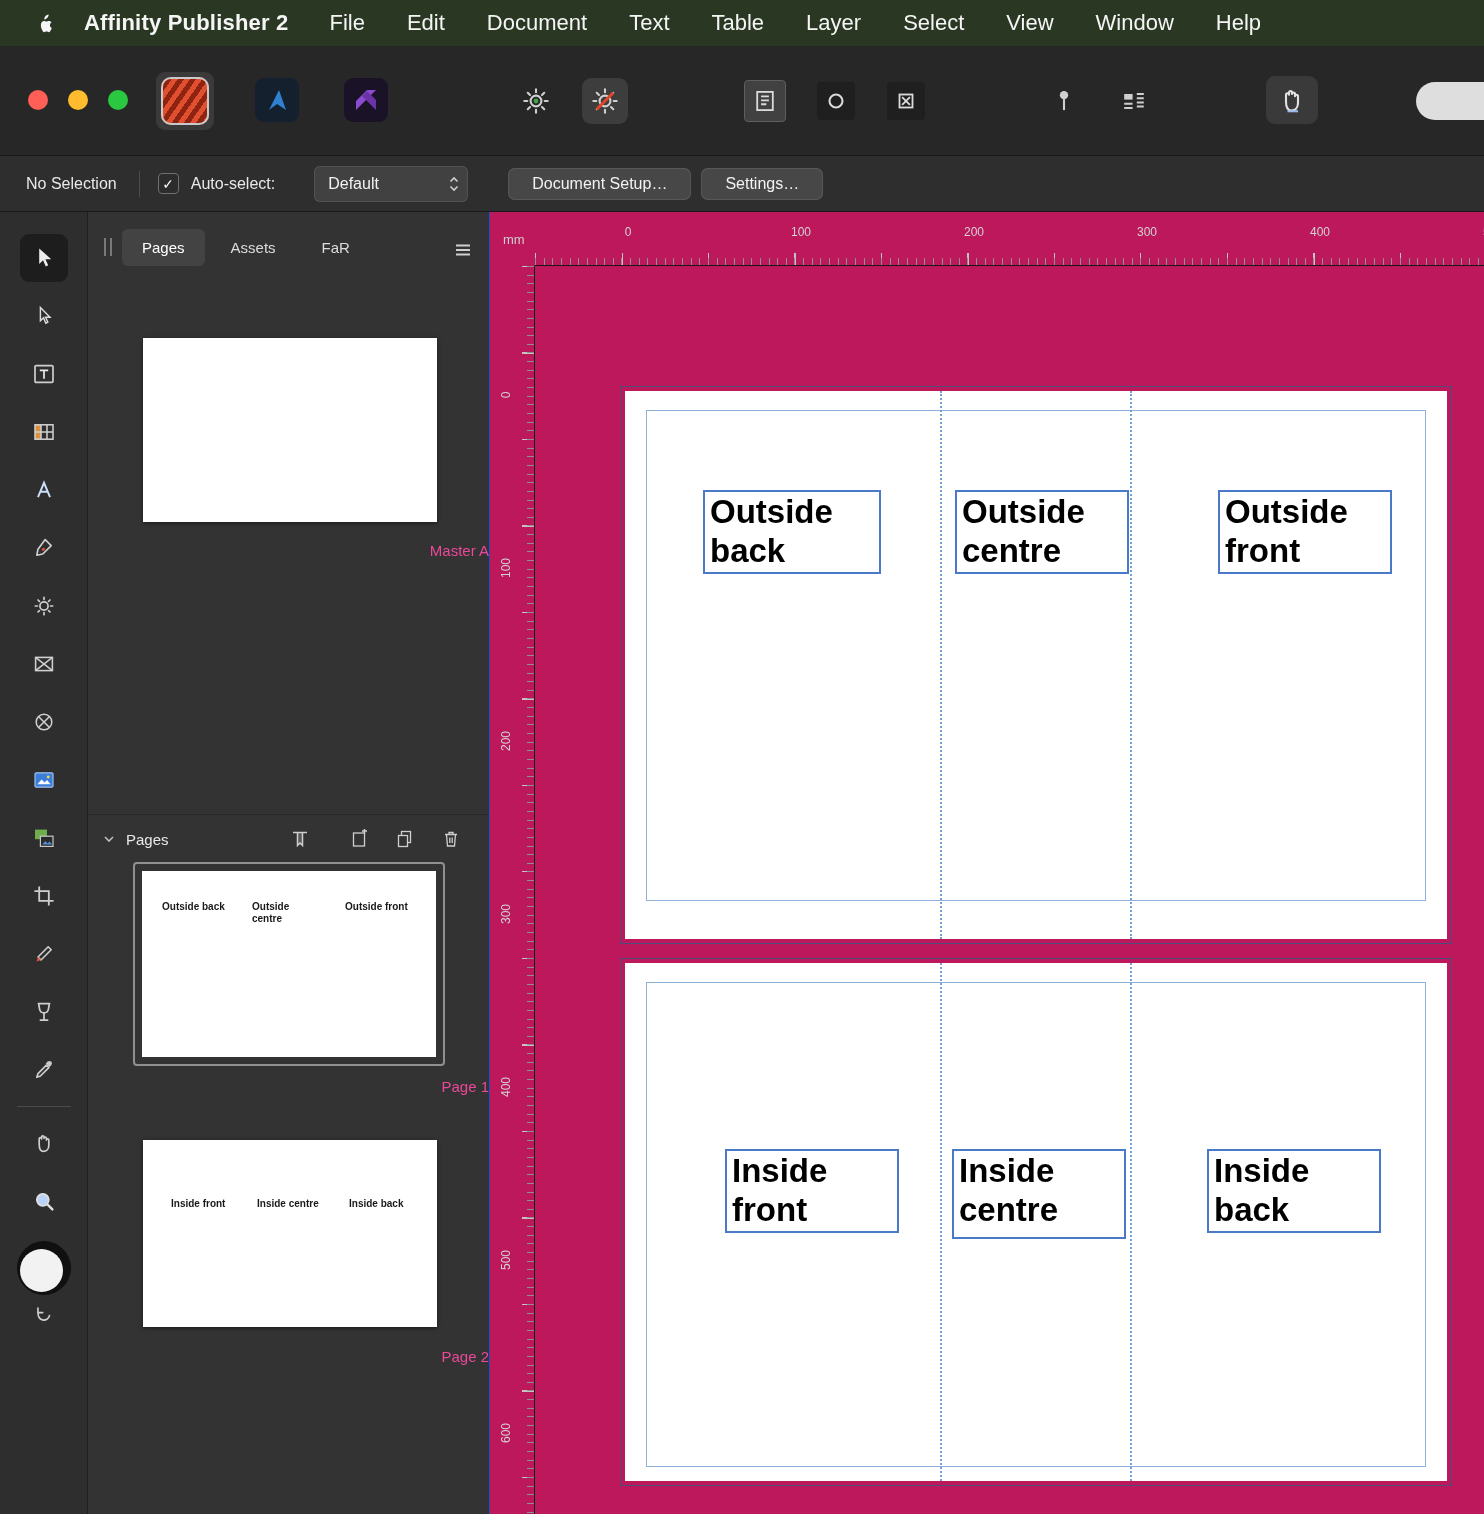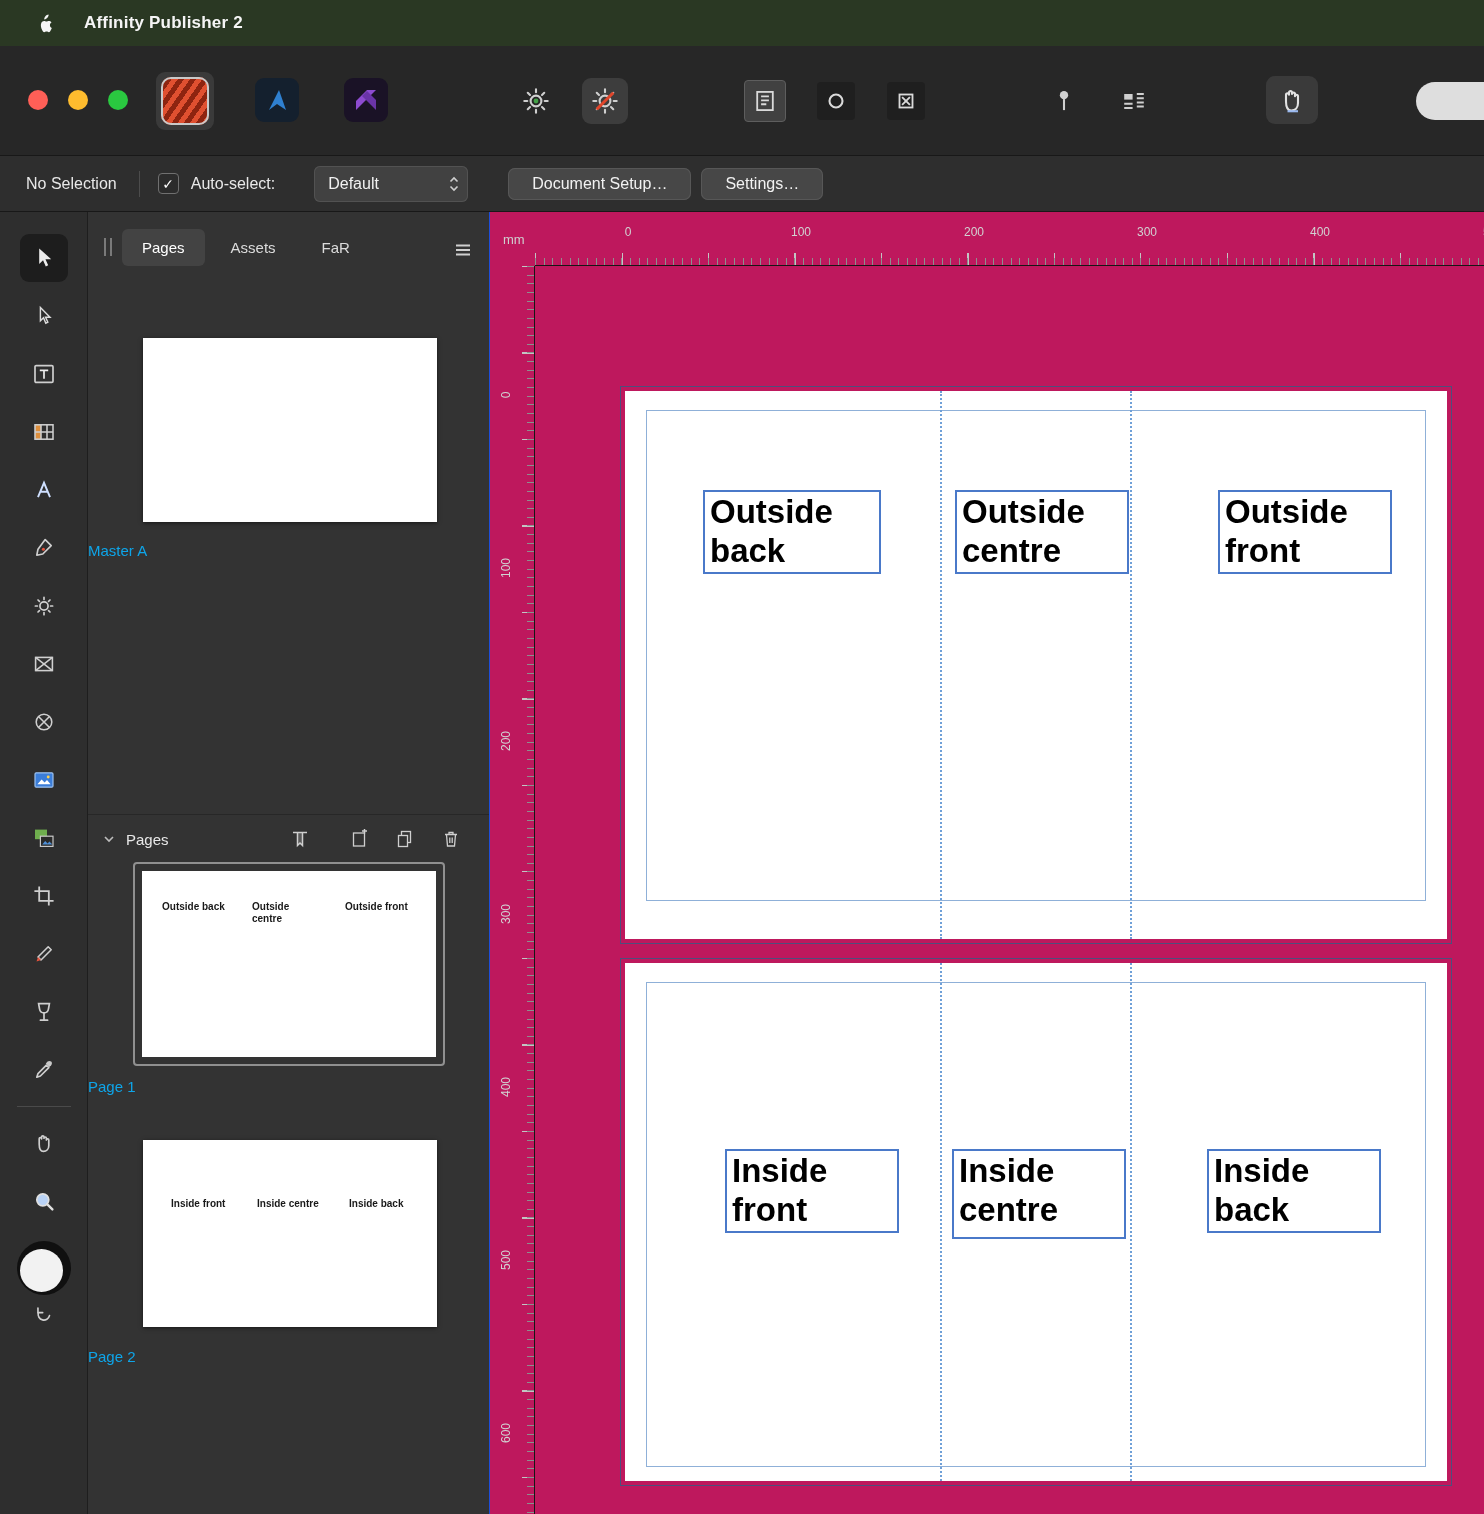--- a/index.html
+++ b/index.html
@@ -1,21 +1,21 @@
 <!DOCTYPE html>
 <html><head>
 <meta charset="utf-8">
 <style>
 *{box-sizing:border-box;margin:0;padding:0}
 html,body{width:1484px;height:1514px}
 body{background:#232323;font-family:"Liberation Sans",sans-serif;color:#ececec;overflow:hidden;position:relative}
 svg{display:block}
 
 
-.menubar{height:46px;background:#2a3823;display:flex;align-items:center;font-size:17px;color:#f5f5f5}
+.menubar{height:46px;background:#2a3823;display:flex;align-items:center;font-size:22px;color:#f5f5f5}
 .menubar .apple{margin-left:36px}
 .menubar .app{font-weight:700;margin-left:30px;letter-spacing:.2px}
 .menu-items{display:flex;margin-left:20px}
 .menu-items span{padding:0 21px;cursor:default}
 
 
 .toolbar{height:110px;background:#272727;position:relative;border-bottom:1px solid #181818}
 .tlight{position:absolute;top:44px;width:20px;height:20px;border-radius:50%}
 .tb{position:absolute;display:flex;align-items:center;justify-content:center}
 .tile{background:#3a3a3a;border-radius:9px}
@@ -43,21 +43,21 @@
 
 .panel{width:402px;background:#333333;position:relative;border-right:1px solid #1d4ed8;flex:none;font-size:15px}
 .ptabs{position:absolute;top:12px;left:0;right:0;height:46px;display:flex;align-items:center}
 .drag{width:8px;height:18px;border-left:2px solid #7a7a7a;border-right:2px solid #7a7a7a;margin:0 10px 0 16px}
 .ptab{padding:10px 20px;color:#dcdcdc;border-radius:6px;margin-right:6px}
 .ptab.active{background:#434343;color:#fff}
 .shead{position:absolute;left:0;right:0;height:34px;display:flex;align-items:center;color:#e8e8e8}
 .shead .title{margin-left:10px}
 .sicon{position:absolute;top:3px;width:28px;height:28px;display:flex;align-items:center;justify-content:center}
 .mthumb{position:absolute;left:55px;top:126px;width:294px;height:184px;background:#fff;box-shadow:0 1px 4px rgba(0,0,0,.55)}
-.plabel{position:absolute;left:0;right:0;text-align:left;color:#0ea5e9}
+.plabel{position:absolute;left:0;right:0;text-align:right;color:#ec4899}
 .pdivider{position:absolute;left:0;right:0;top:602px;height:1px;background:#272727}
 .pg1wrap{position:absolute;left:45px;top:650px;width:312px;height:204px;border:2px solid #909090;border-radius:4px}
 .pthumb{position:absolute;inset:7px;background:#fff}
 .pg2{position:absolute;left:55px;top:928px;width:294px;height:187px;background:#fff;box-shadow:0 1px 4px rgba(0,0,0,.55)}
 .mini{position:absolute;font-size:10px;font-weight:700;color:#191919;width:66px;line-height:1.2}
 
 
 .canvas{flex:1;position:relative;overflow:hidden;background:#be185d}
 .corner{position:absolute;left:0;top:0;width:45px;height:54px;color:#cfcfcf;font-size:13px}
 .corner span{position:absolute;top:20px;left:13px}
@@ -83,20 +83,32 @@
 </head>
 <body>
 
 <div class="menubar">
   <span class="apple">
     <svg width="18" height="20" viewBox="0 0 18 20">
         <path fill="#f5f5f5" d="M11.4 4.8c.8-.9 1.3-2.1 1.2-3.3-1.1.1-2.4.8-3.2 1.7-.7.8-1.3 2-1.1 3.2 1.2.1 2.4-.7 3.1-1.6zM14.9 17c-.5 1.1-1.1 2.2-2 2.2-.9 0-1.2-.6-2.3-.6s-1.5.6-2.4.6c-.9 0-1.6-1.1-2.1-2.2-1.4-2.6-1.6-5.6-.7-7.2.6-1.1 1.6-1.8 2.6-1.8 1 0 1.7.6 2.5.6.8 0 1.3-.6 2.4-.6.9 0 1.9.5 2.6 1.4-2.3 1.3-1.9 4.6.3 5.5-.3.8-.5 1.3-.9 2.1z"></path>
       </svg>
   </span>
   <span class="app">Affinity Publisher 2</span>
+  <div class="menu-items">
+    <span>File</span>
+    <span>Edit</span>
+    <span>Document</span>
+    <span>Text</span>
+    <span>Table</span>
+    <span>Layer</span>
+    <span>Select</span>
+    <span>View</span>
+    <span>Window</span>
+    <span>Help</span>
+  </div>
 </div>
 
 <div class="toolbar">
   <div class="tlight" style="left:28px;background:#ff5f57"></div>
   <div class="tlight" style="left:68px;background:#febc2e"></div>
   <div class="tlight" style="left:108px;background:#2ac840"></div>
 
   <div class="tb tile" style="left:156px;top:26px;width:58px;height:58px">
       <div class="pubicon"></div>
     </div>

